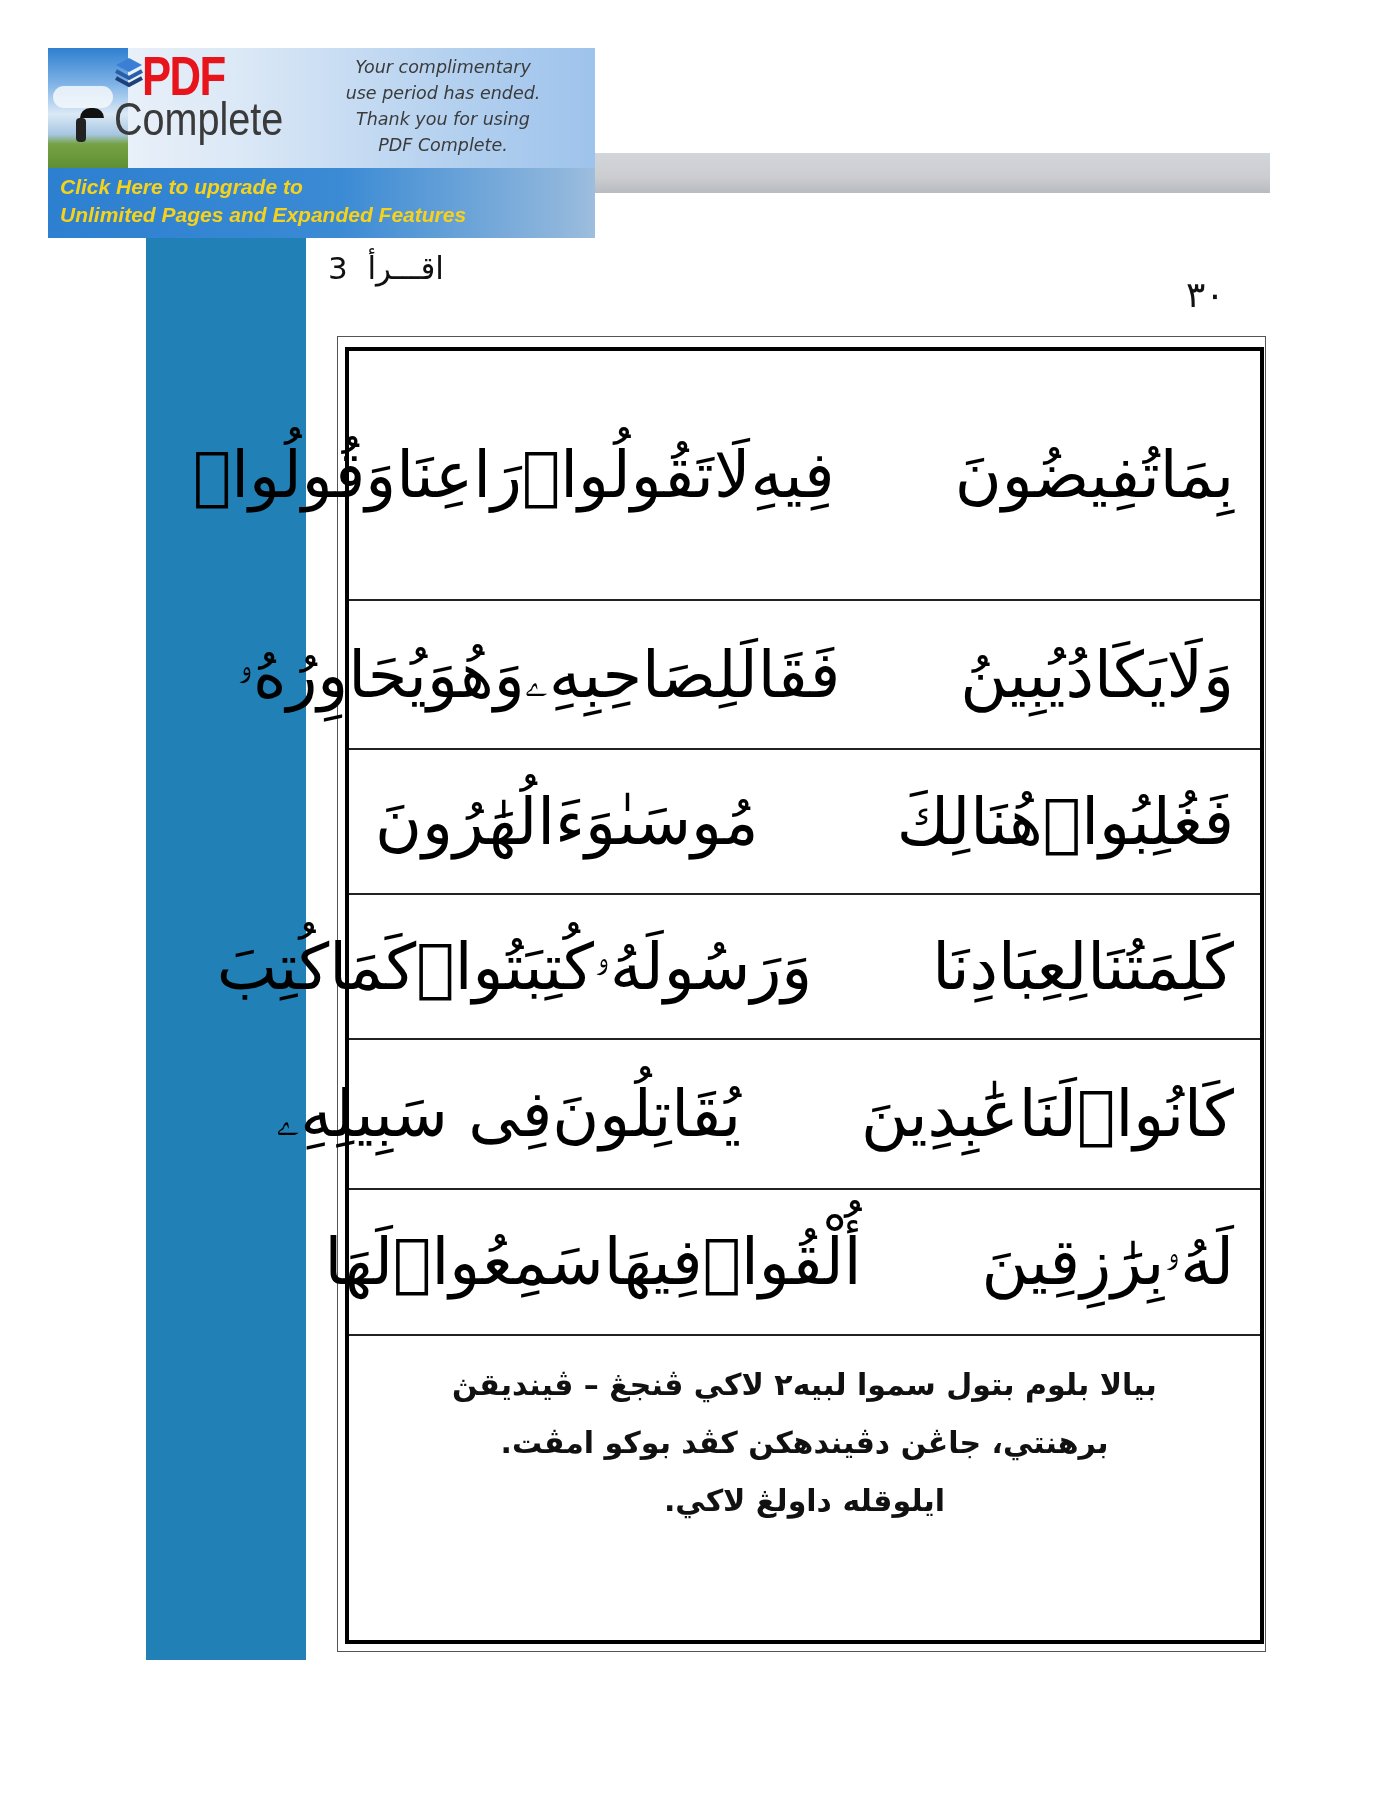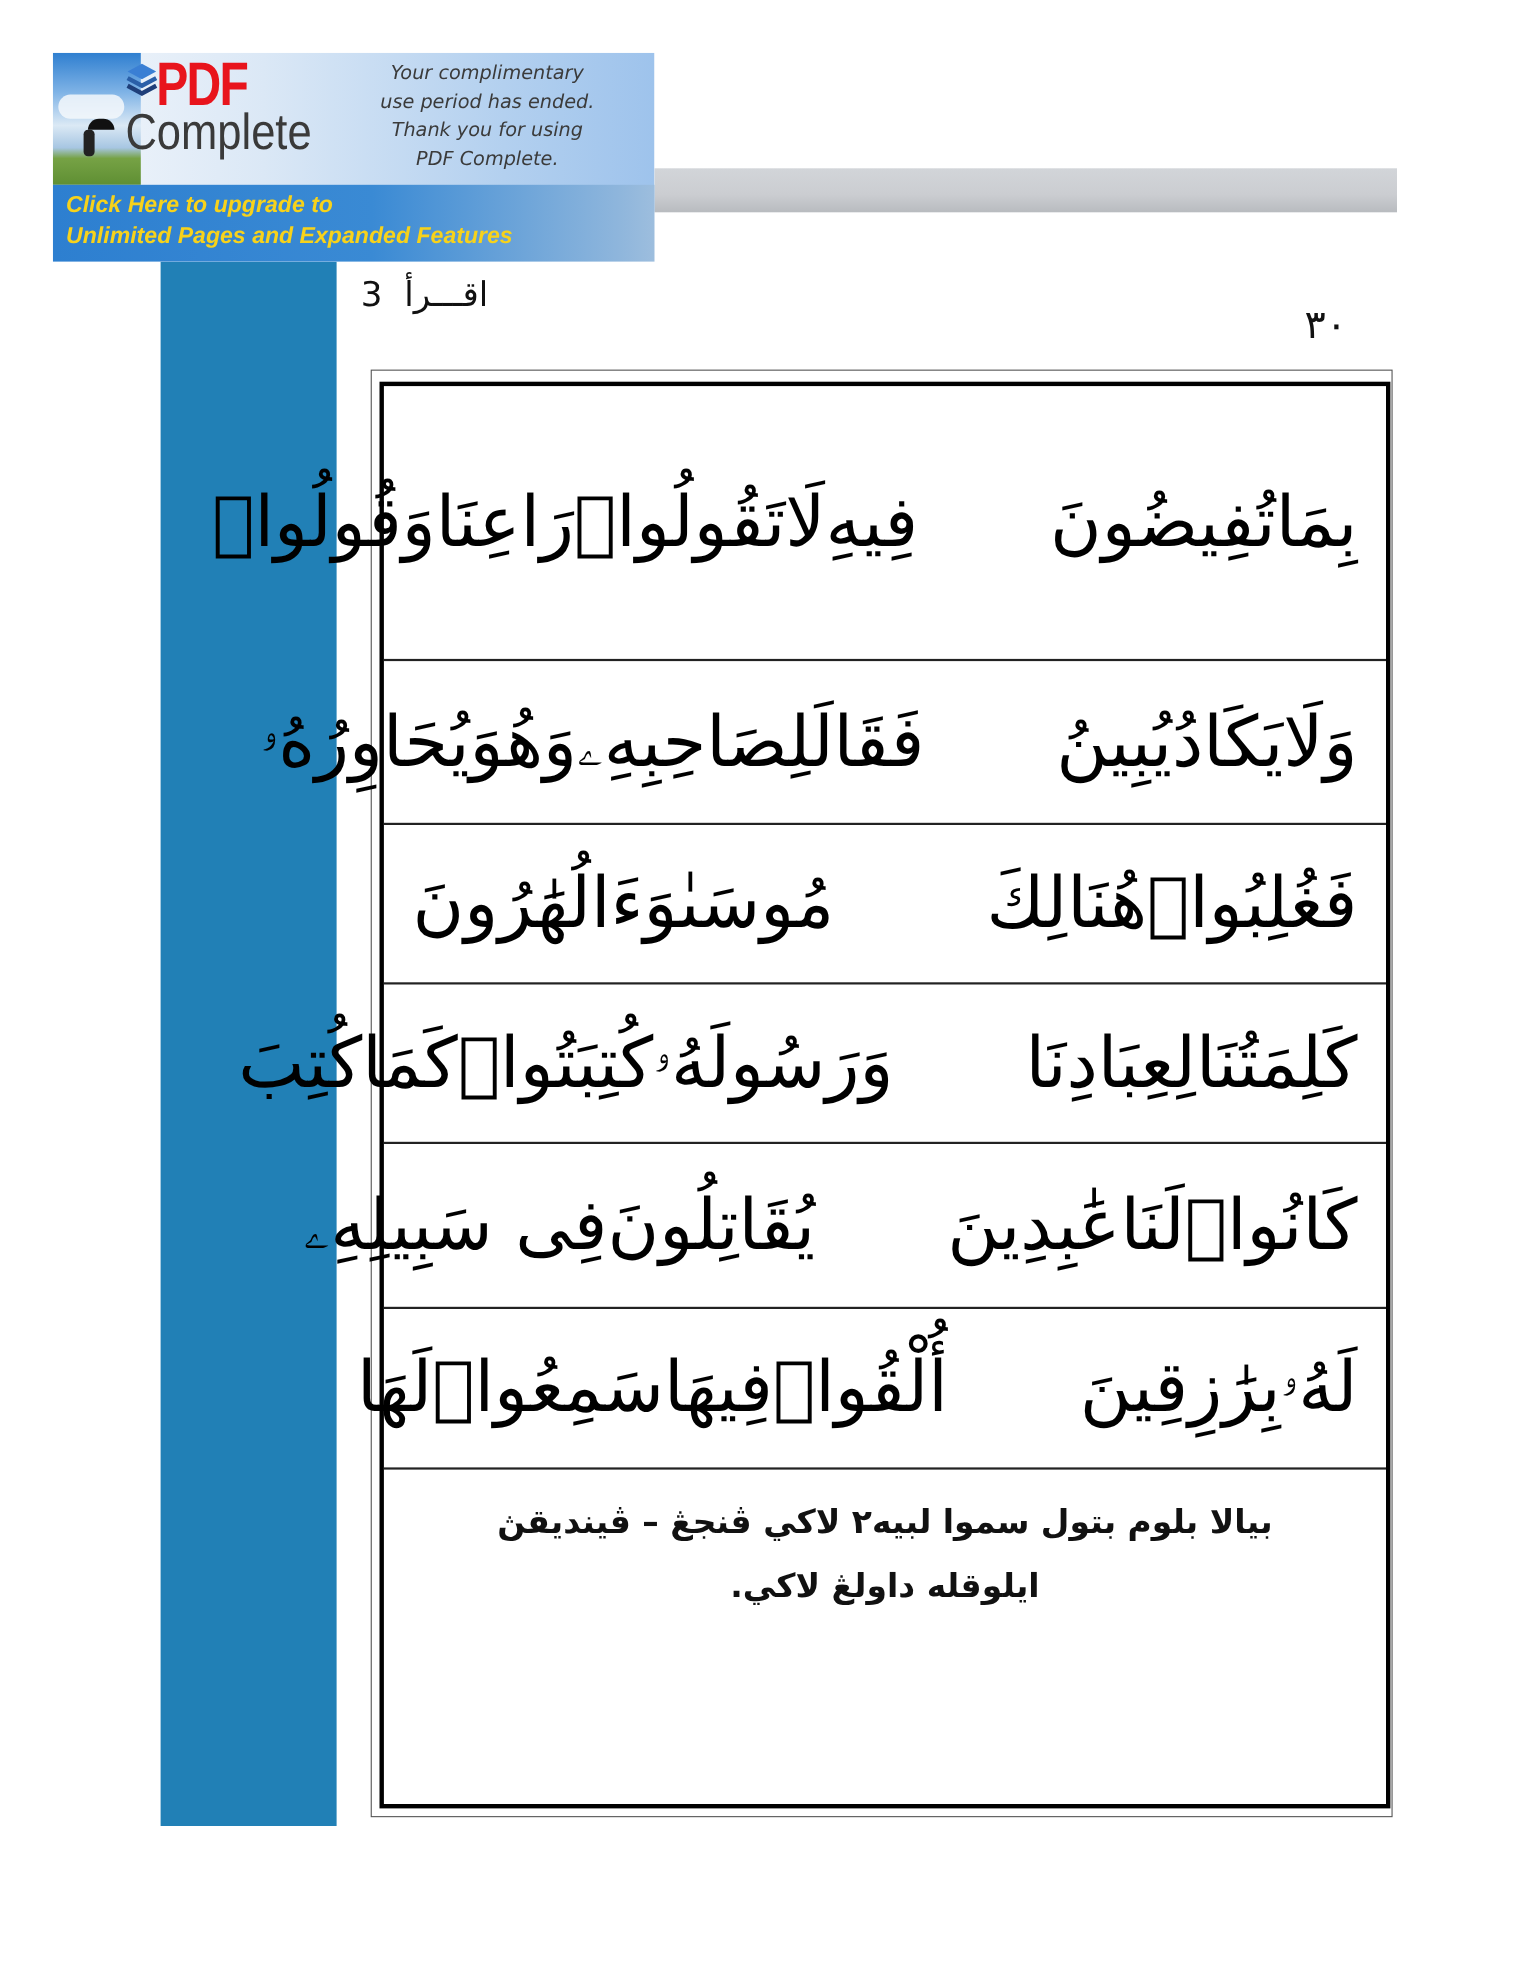--- a/index.html
+++ b/index.html
@@ -182,15 +182,16 @@
       <span class="word w3">فِى سَبِيلِهِۦ</span>
     </div>
     <div class="row" style="top:839px; height:146px;">
       <span class="word w1">لَهُۥبِرَٰزِقِينَ</span>
       <span class="word w2">أُلْقُوا۟فِيهَا</span>
       <span class="word w3">سَمِعُوا۟لَهَا</span>
     </div>
   </div>
   <div class="instructions">
     <div>بيالا بلوم بتول سموا لبيه٢ لاكي ڤنجڠ – ڤينديقڽ</div>
+    <div>برهنتي، جاڠن دڤيندهكن كڤد بوكو امڤت.</div>
     <div>ايلوقله داولڠ  لاكي.</div>
   </div>
 </div>
 
 </body></html>

